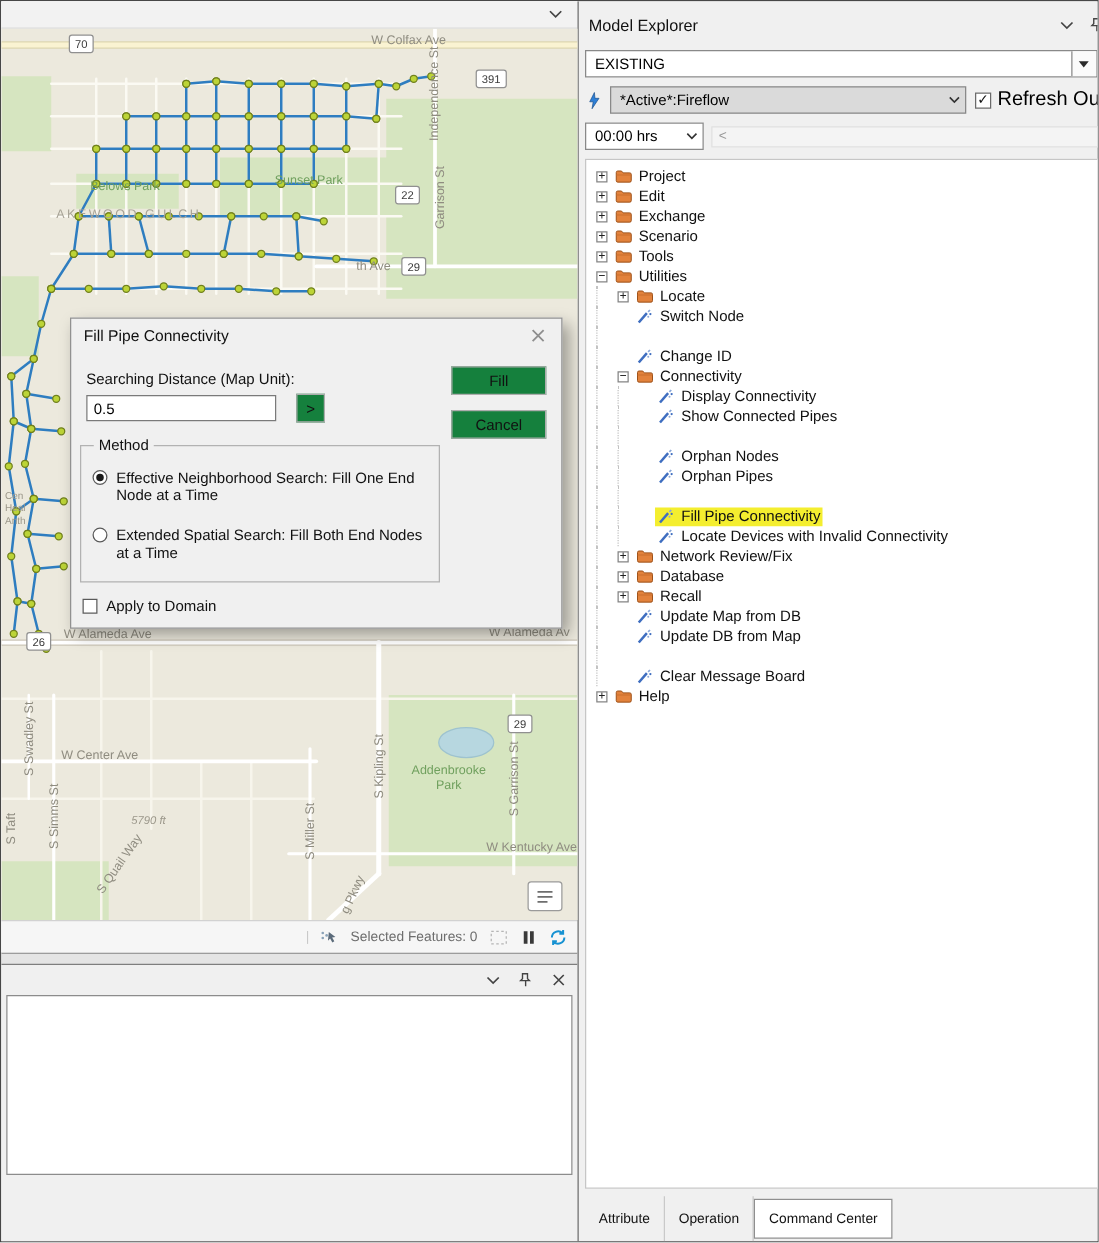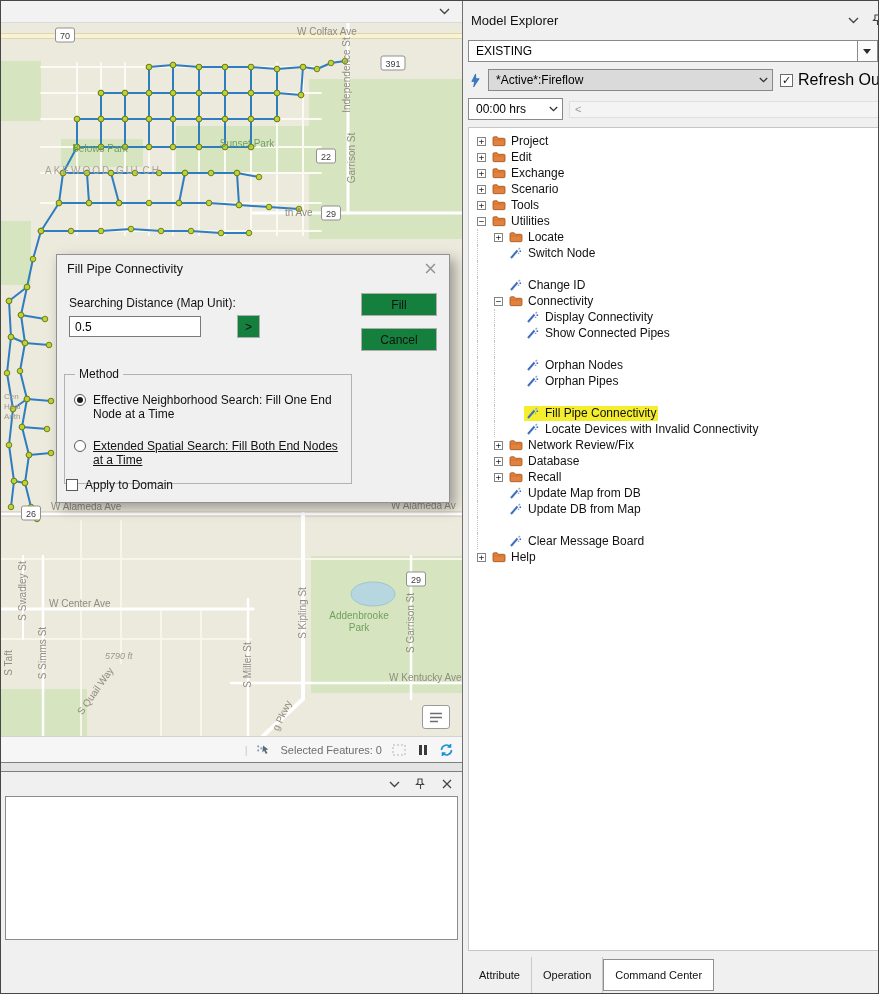--- a/index.html
+++ b/index.html
@@ -26,30 +26,30 @@
   .mlabel.elev{fill:#9b978a;font-style:italic;}
   .mlabel.tiny{fill:#9b978a;}
 
   
   .dialog{position:absolute;left:55px;top:231px;width:392px;height:247px;background:#f0f0f0;border:1px solid #919191;box-shadow:5px 5px 12px rgba(0,0,0,.35);z-index:5;font-size:12px;color:#111;}
   .dlg-title{height:27px;display:flex;align-items:center;padding:0 10px;font-size:12.5px;}
   .dlg-title .t{flex:1;}
   .dlg-close{width:18px;height:18px;display:flex;align-items:center;justify-content:center;}
   .dlg-body{position:absolute;top:27px;left:0;right:0;bottom:0;}
   .dlg-label{position:absolute;left:12px;top:14px;}
-  .dlg-input{position:absolute;left:12px;top:34px;width:132px;height:21px;border:1px solid #7a7a7a;background:#fff;font:12px "Liberation Sans",sans-serif;padding:0 5px;box-sizing:border-box;}
+  .dlg-input{position:absolute;left:12px;top:34px;width:152px;height:21px;border:1px solid #7a7a7a;background:#fff;font:12px "Liberation Sans",sans-serif;padding:0 5px;box-sizing:border-box;}
   .btn{position:absolute;background:#15803d;border:1px solid #acacac;font:12px "Liberation Sans",sans-serif;display:flex;align-items:center;justify-content:center;box-sizing:border-box;color:#111;}
   .btn-more{left:180px;top:33px;width:23px;height:23px;}
   .btn-fill{left:304px;top:11px;width:76px;height:23px;}
   .btn-cancel{left:304px;top:46px;width:76px;height:23px;}
-  .method{position:absolute;left:7px;top:74px;width:288px;height:110px;border:1px solid #b2b2b2;box-sizing:border-box;margin-top:18px;}
+  .method{position:absolute;left:7px;top:74px;width:288px;height:110px;border:1px solid #b2b2b2;box-sizing:border-box;}
   .method-label{position:absolute;top:-8px;left:10px;background:#f0f0f0;padding:0 4px;}
   .radio-row{position:absolute;left:9px;display:flex;gap:7px;align-items:flex-start;width:274px;}
   .radio-row.r1{top:18px;}
-  .radio-row.r2{top:64px;text-decoration:underline;}
+  .radio-row.r2{top:64px;}
   .radio{width:12px;height:12px;border:1px solid #5a5a5a;border-radius:50%;background:#fff;flex:none;margin-top:1px;box-sizing:border-box;position:relative;}
   .radio.checked::after{content:"";position:absolute;left:2px;top:2px;width:6px;height:6px;border-radius:50%;background:#1a1a1a;}
   .apply-row{position:absolute;left:9px;top:196px;display:flex;gap:7px;align-items:center;}
   .cbx{width:12px;height:12px;border:1px solid #5a5a5a;background:#fff;box-sizing:border-box;flex:none;}
 
   
   .right-col{flex:1;border-left:1px solid #6f6f6f;background:#f0f0f0;display:flex;flex-direction:column;box-sizing:border-box;}
   .exp-title{height:26px;flex:none;display:flex;align-items:center;padding:6px 8px 0 8px;font-size:13px;color:#111;}
   .exp-title .t{flex:1;}
   .icons{display:flex;gap:9px;align-items:center;}

